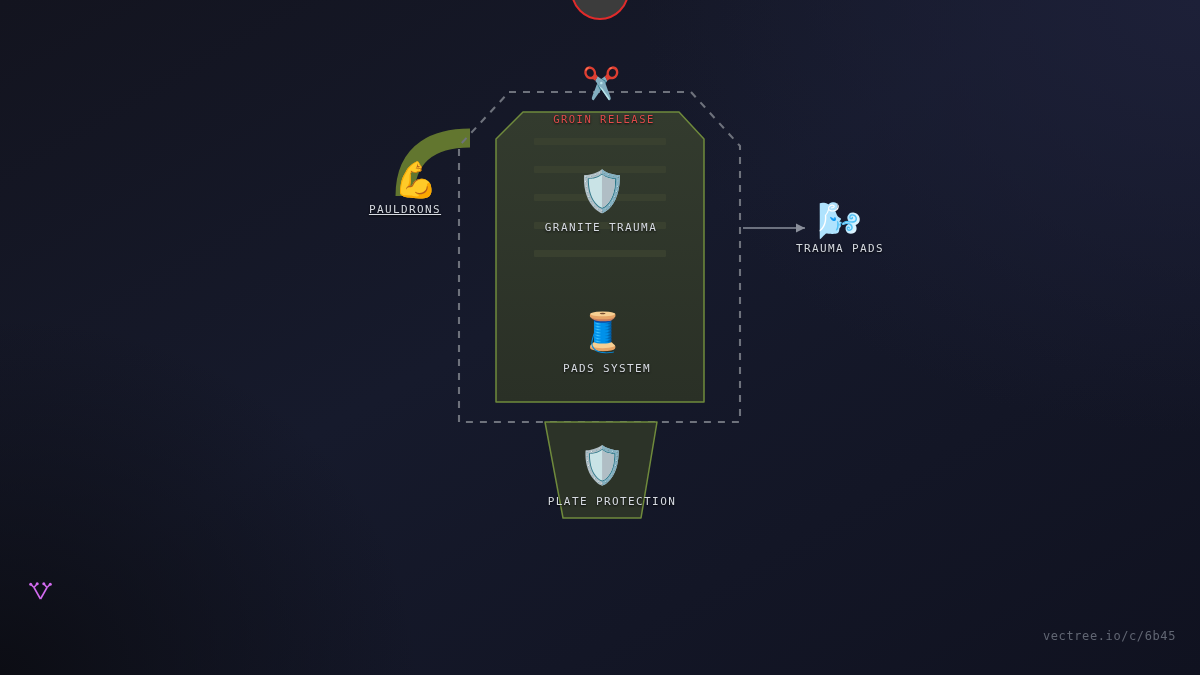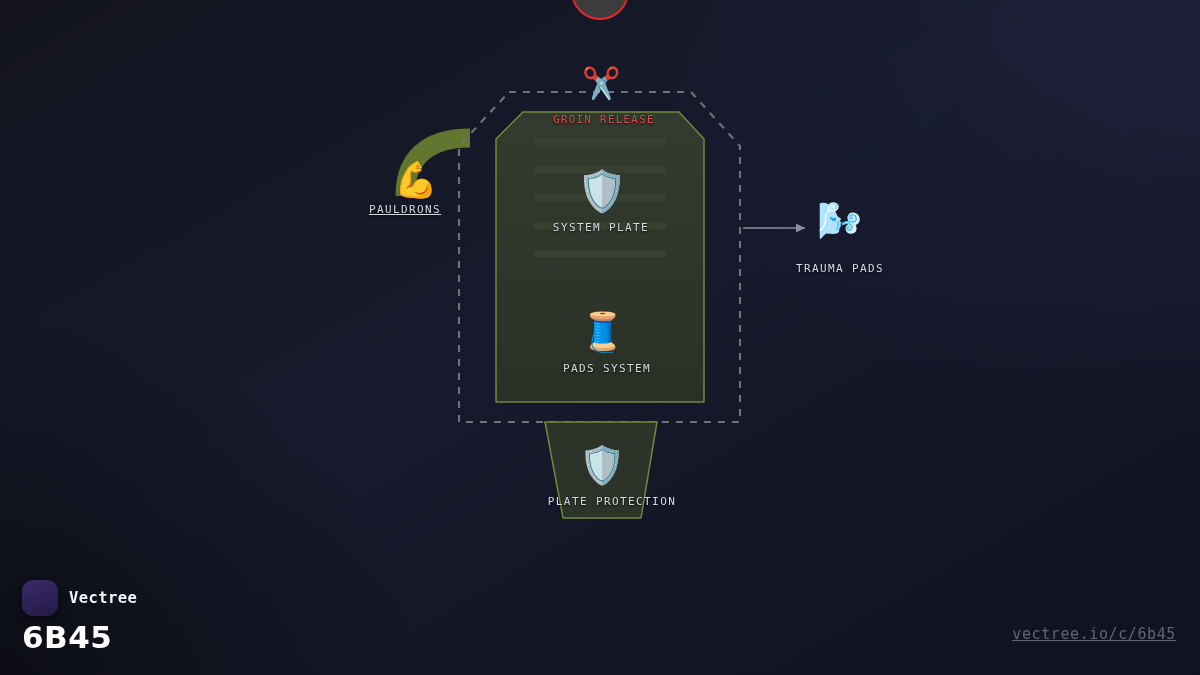--- a/index.html
+++ b/index.html
@@ -92,24 +92,23 @@
     font-size: 31px;
     font-weight: bold;
     color: #ffffff;
     letter-spacing: .5px;
     line-height: 1;
   }
   #footer-url {
     position: absolute;
     right: 24px;
     bottom: 32px;
-    font-size: 15px;
+    font-size: 12px;
     letter-spacing: .6px;
     color: #616673;
-    text-decoration: underline;
   }
 </style>
 </head>
 <body>
 
 <div id="stage">
 
   <div id="diagram">
 
     <svg class="layer" viewBox="0 0 1200 675">
@@ -158,35 +157,28 @@
     </svg>
 
     <div class="emoji" style="left:602px; top:83px; font-size:31px;">✂️</div>
 
     <div class="node-label red" style="left:604px; top:113px;">GROIN RELEASE</div>
 
     <div class="emoji" style="left:416px; top:180px; font-size:35px;">💪</div>
     <div class="node-label" style="left:405px; top:203px;text-decoration:underline;">PAULDRONS</div>
 
     <div class="emoji" style="left:602px; top:191px; font-size:40px;">🛡️</div>
-    <div class="node-label" style="left:601px; top:221px;">SYSTEM PLATE</div>
+    <div class="node-label" style="left:601px; top:221px;">GRANITE TRAUMA</div>
 
     <div class="emoji" style="left:840px; top:221px; font-size:36px;">🌬️</div>
-    <div class="node-label" style="left:840px; top:262px;">TRAUMA PADS</div>
+    <div class="node-label" style="left:840px; top:242px;">TRAUMA PADS</div>
 
     <div class="emoji" style="left:603px; top:332px; font-size:38px;">🧵</div>
     <div class="node-label" style="left:607px; top:362px;">PADS SYSTEM</div>
 
     <div class="emoji" style="left:602px; top:465px; font-size:37px;">🛡️</div>
     <div class="node-label" style="left:612px; top:495px;">PLATE PROTECTION</div>
   </div>
 
-  <div id="footer-brand">
-    <div class="brand-row">
-      <div class="brand-logo"></div>
-      <div class="brand-name">Vectree</div>
-    </div>
-    <div class="brand-code">6B45</div>
-  </div>
 
   <div id="footer-url">vectree.io/c/6b45</div>
 
 </div>
 
 </body></html>

